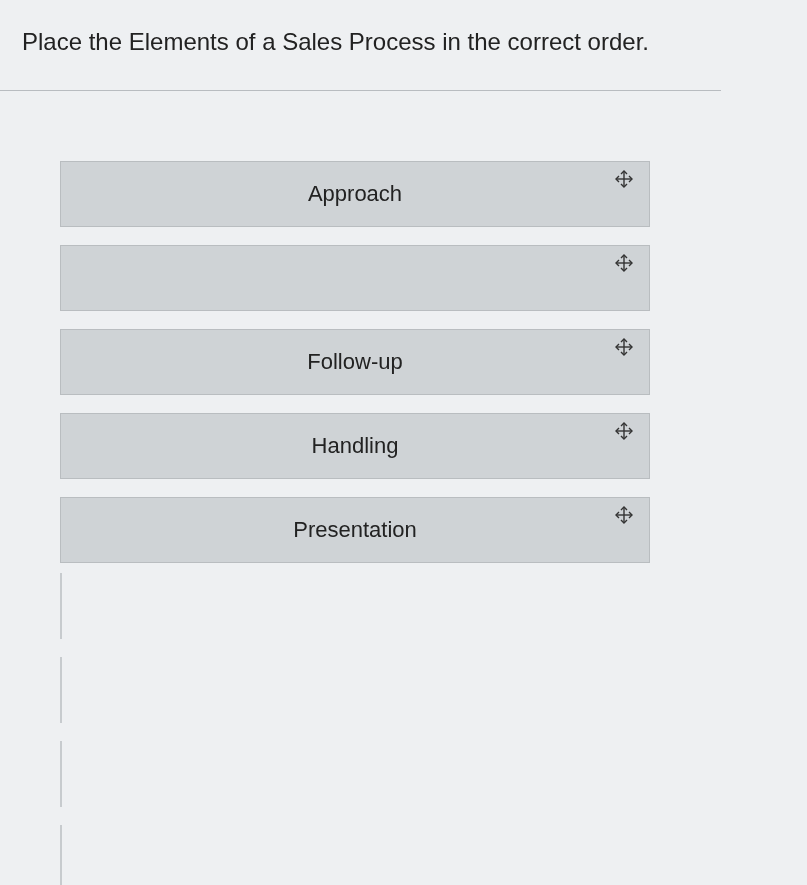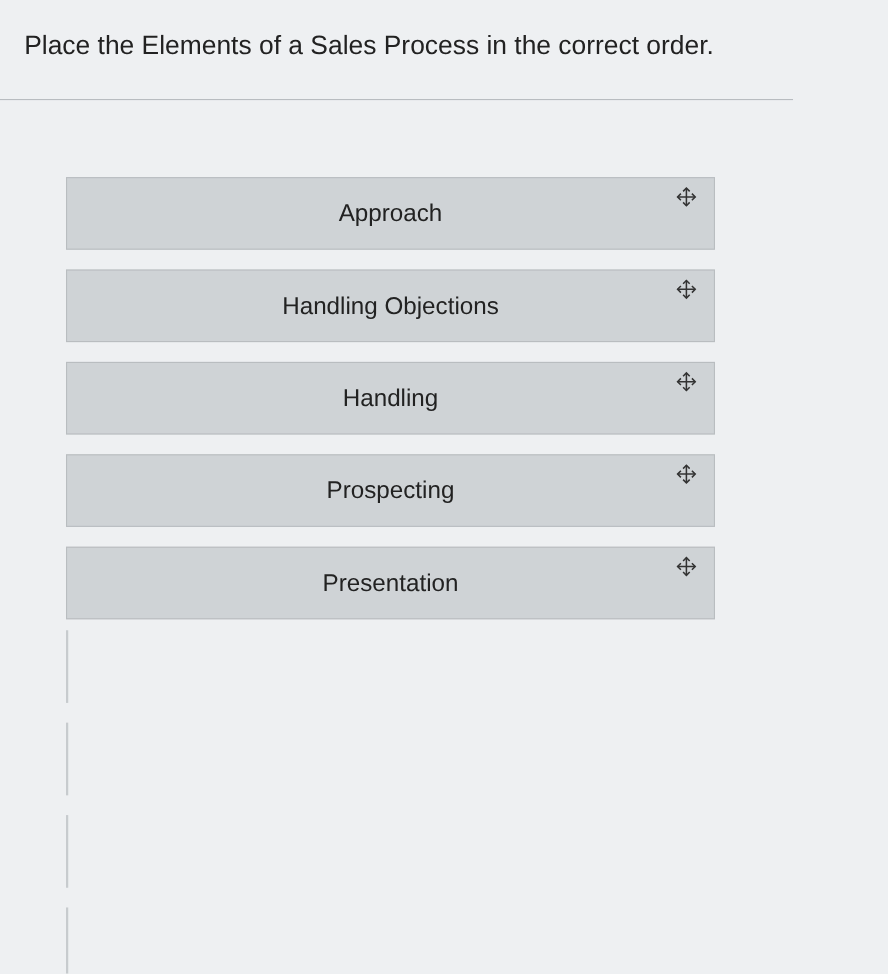--- a/index.html
+++ b/index.html
@@ -99,61 +99,60 @@
               <line x1="2" y1="10" x2="18" y2="10"></line>
             <polyline points="7,5 10,2 13,5"></polyline>
               <polyline points="7,15 10,18 13,15"></polyline>
             <polyline points="5,7 2,10 5,13"></polyline>
               <polyline points="15,7 18,10 15,13"></polyline>
           </svg>
         </span>
       </div>
 
       <div class="drag-item">
-        <span class="label">Handling Objections</span>
         <span class="drag-handle">
           <svg width="20" height="20" viewBox="0 0 20 20" fill="none" stroke="currentColor" stroke-width="1.4">
             <line x1="10" y1="2" x2="10" y2="18"></line>
               <line x1="2" y1="10" x2="18" y2="10"></line>
             <polyline points="7,5 10,2 13,5"></polyline>
               <polyline points="7,15 10,18 13,15"></polyline>
             <polyline points="5,7 2,10 5,13"></polyline>
               <polyline points="15,7 18,10 15,13"></polyline>
           </svg>
         </span>
       </div>
 
+      <div class="drag-item">
+        <span class="label">Follow-up</span>
+        <span class="drag-handle">
+          <svg width="20" height="20" viewBox="0 0 20 20" fill="none" stroke="currentColor" stroke-width="1.4">
+            <line x1="10" y1="2" x2="10" y2="18"></line>
+              <line x1="2" y1="10" x2="18" y2="10"></line>
+            <polyline points="7,5 10,2 13,5"></polyline>
+              <polyline points="7,15 10,18 13,15"></polyline>
+            <polyline points="5,7 2,10 5,13"></polyline>
+              <polyline points="15,7 18,10 15,13"></polyline>
+          </svg>
+        </span>
+      </div>
 
       <div class="drag-item">
         <span class="label">Handling</span>
         <span class="drag-handle">
           <svg width="20" height="20" viewBox="0 0 20 20" fill="none" stroke="currentColor" stroke-width="1.4">
             <line x1="10" y1="2" x2="10" y2="18"></line>
               <line x1="2" y1="10" x2="18" y2="10"></line>
             <polyline points="7,5 10,2 13,5"></polyline>
               <polyline points="7,15 10,18 13,15"></polyline>
             <polyline points="5,7 2,10 5,13"></polyline>
               <polyline points="15,7 18,10 15,13"></polyline>
           </svg>
         </span>
       </div>
 
-      <div class="drag-item">
-        <span class="label">Prospecting</span>
-        <span class="drag-handle">
-          <svg width="20" height="20" viewBox="0 0 20 20" fill="none" stroke="currentColor" stroke-width="1.4">
-            <line x1="10" y1="2" x2="10" y2="18"></line>
-              <line x1="2" y1="10" x2="18" y2="10"></line>
-            <polyline points="7,5 10,2 13,5"></polyline>
-              <polyline points="7,15 10,18 13,15"></polyline>
-            <polyline points="5,7 2,10 5,13"></polyline>
-              <polyline points="15,7 18,10 15,13"></polyline>
-          </svg>
-        </span>
-      </div>
 
       <div class="drag-item">
         <span class="label">Presentation</span>
         <span class="drag-handle">
           <svg width="20" height="20" viewBox="0 0 20 20" fill="none" stroke="currentColor" stroke-width="1.4">
             <line x1="10" y1="2" x2="10" y2="18"></line>
               <line x1="2" y1="10" x2="18" y2="10"></line>
             <polyline points="7,5 10,2 13,5"></polyline>
               <polyline points="7,15 10,18 13,15"></polyline>
             <polyline points="5,7 2,10 5,13"></polyline>

